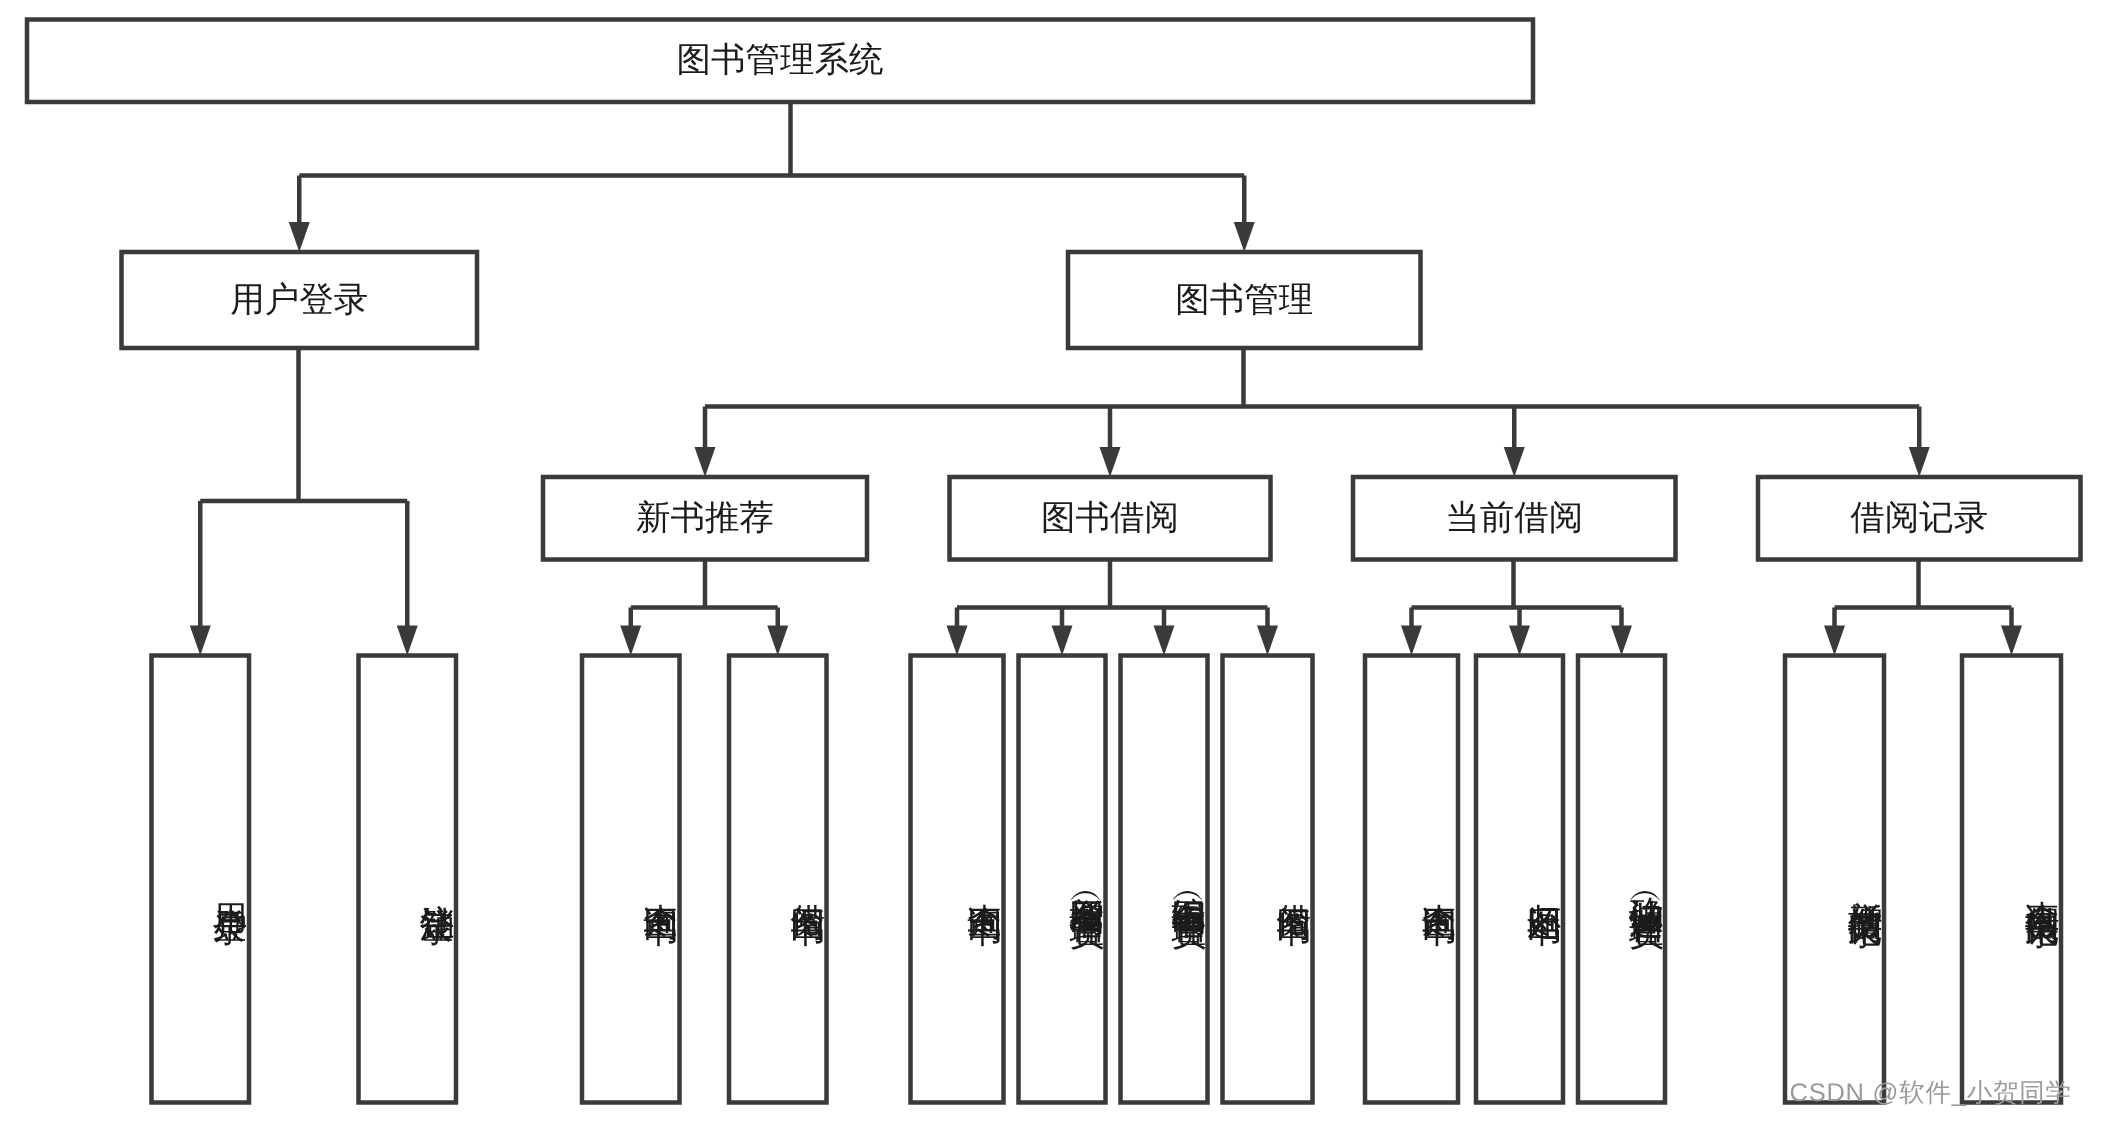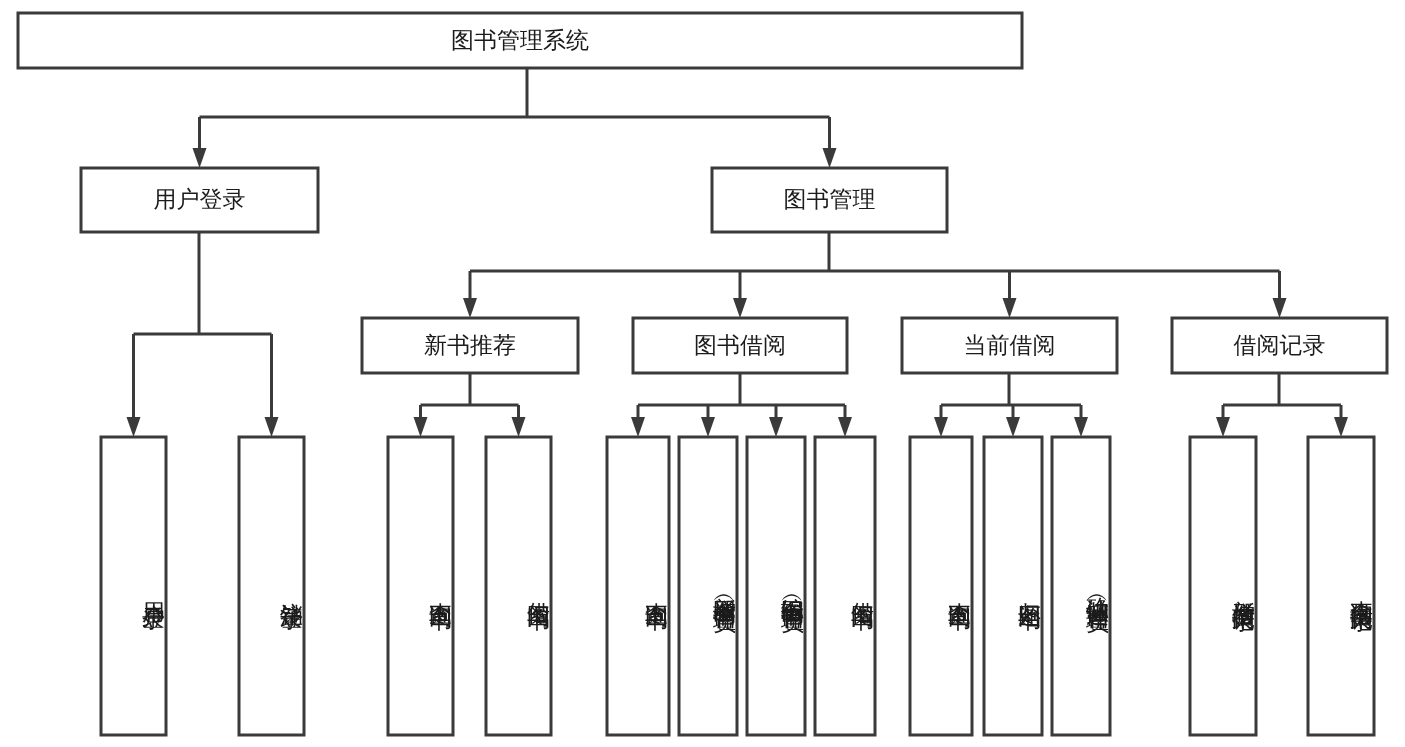--- a/index.html
+++ b/index.html
@@ -214,13 +214,14 @@
       <div class="node-label-v" style="left: 1052px; top: 449px; width: 58px; height: 278px;">
         <span>确认归还（管理员）</span>
       </div>
       <div class="node-label-v" style="left: 1190px; top: 449px; width: 66px; height: 278px;">
         <span>新增借阅记录</span>
       </div>
       <div class="node-label-v" style="left: 1308px; top: 449px; width: 66px; height: 278px;">
         <span>查询借阅记录</span>
       </div>
     </div>
+  <div class="watermark" style="left: 1193px; top: 717px;">CSDN @软件_小贺同学</div>
 </div>
 
 </body></html>

